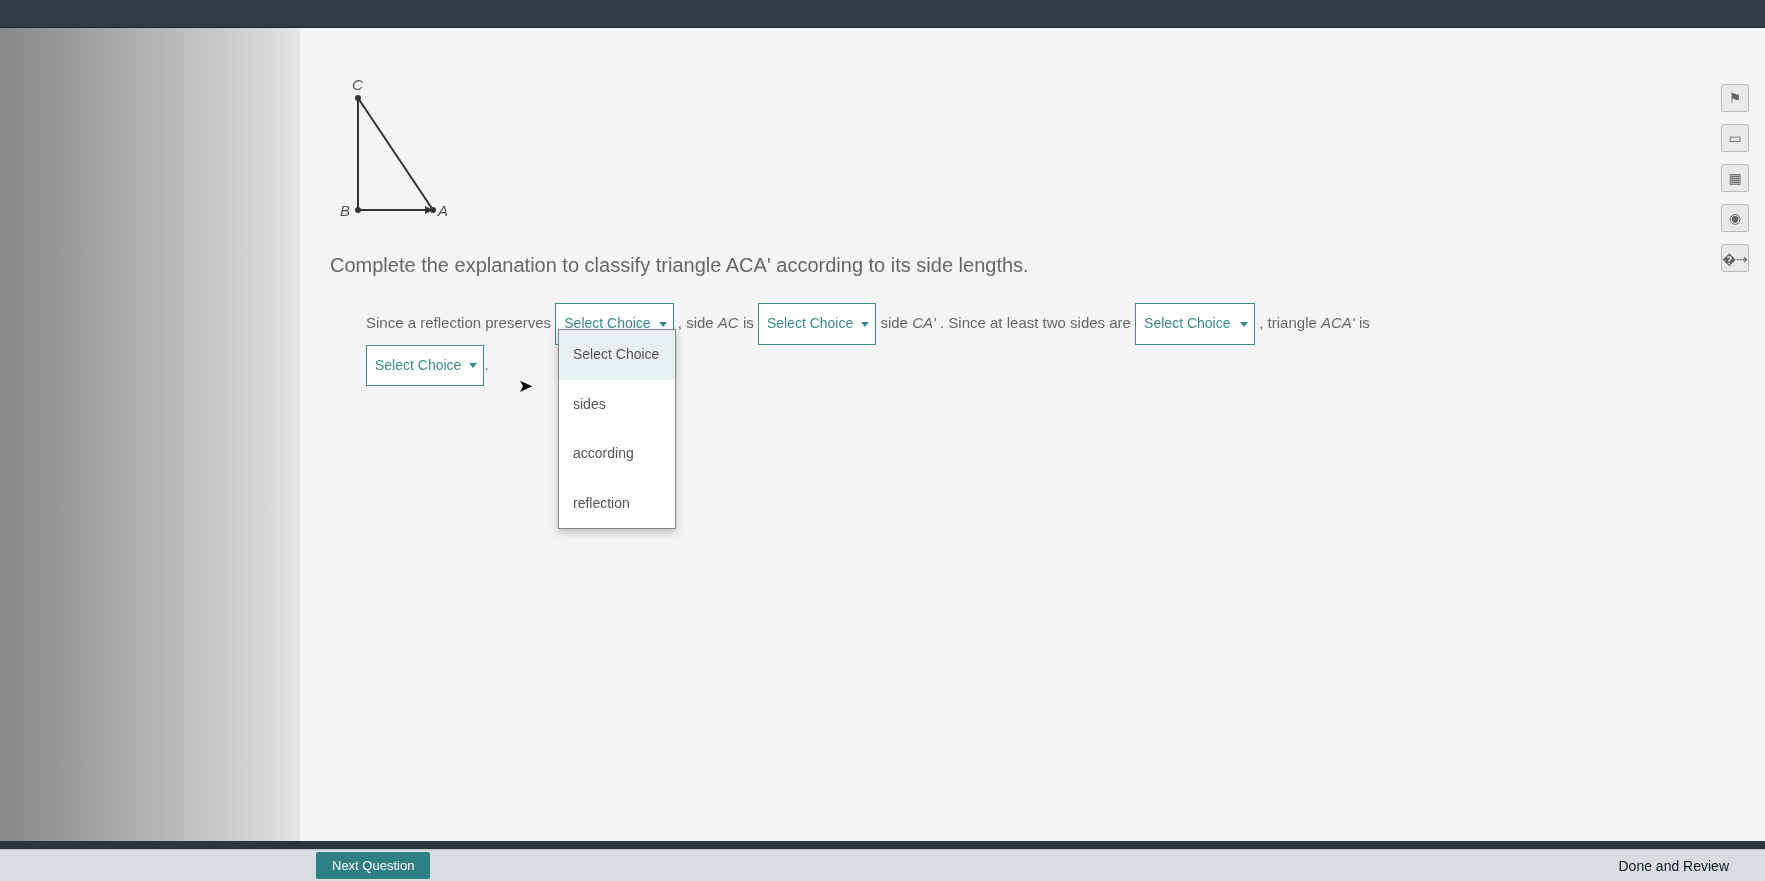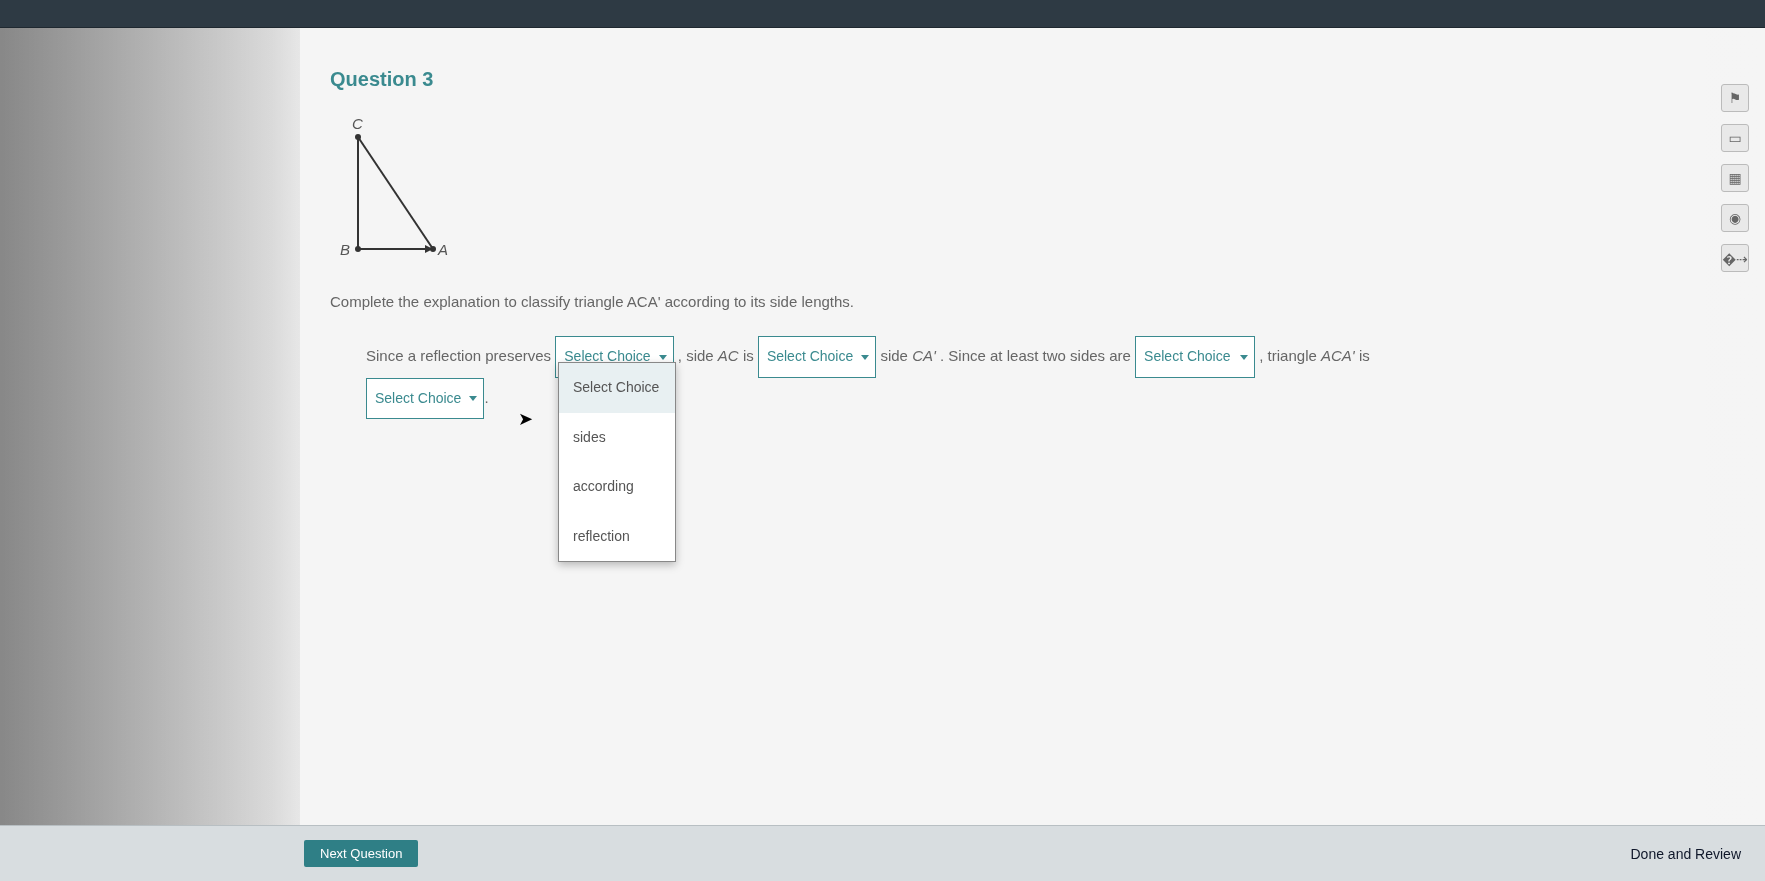--- a/index.html
+++ b/index.html
@@ -59,21 +59,21 @@
     font-style: italic;
   }
   .q-prompt .ital { font-style: italic; }
   .triangle-fig {
     margin: 12px 0 24px 8px;
     width: 140px;
     height: 150px;
     position: relative;
   }
   .q-explain {
-    font-size: 15px;
+    font-size: 20px;
     color: #666;
     margin: 18px 0 26px 0;
   }
   .sentence {
     font-size: 15px;
     color: #666;
     line-height: 2.4;
   }
   .sentence .ital { font-style: italic; }
   .select-box {
@@ -137,27 +137,27 @@
     display: flex;
     align-items: center;
     justify-content: center;
     color: #666;
     font-size: 14px;
     cursor: pointer;
   }
   .bottombar {
     position: absolute;
     left: 0; right: 0; bottom: 0;
-    height: 56px;
+    height: 32px;
     background: #d8dde0;
     border-top: 1px solid #b8bfc3;
     display: flex;
     align-items: center;
     justify-content: space-between;
-    padding: 0 24px;
+    padding: 0 36px;
   }
   .next-btn {
     background: #2f7f86;
     color: #fff;
     font-size: 13px;
     padding: 6px 16px;
     border-radius: 2px;
     margin-left: 280px;
     cursor: pointer;
   }
@@ -178,21 +178,20 @@
 <body>
 
 <div class="app-frame">
   <div class="topbar"></div>
 
   <div class="content-wrap">
     <div class="left-gutter"></div>
 
     <div class="page">
 
-      <div class="q-title">Question 3</div>
 
 
       <div class="triangle-fig">
         <svg width="140" height="150" viewBox="0 0 140 150">
           <line x1="20" y1="130" x2="20" y2="18" stroke="#333" stroke-width="2"></line>
           <line x1="20" y1="130" x2="95" y2="130" stroke="#333" stroke-width="2"></line>
           <line x1="20" y1="18" x2="95" y2="130" stroke="#333" stroke-width="2"></line>
           <circle cx="20" cy="130" r="3" fill="#333"></circle>
           <circle cx="95" cy="130" r="3" fill="#333"></circle>
           <circle cx="20" cy="18" r="3" fill="#333"></circle>

